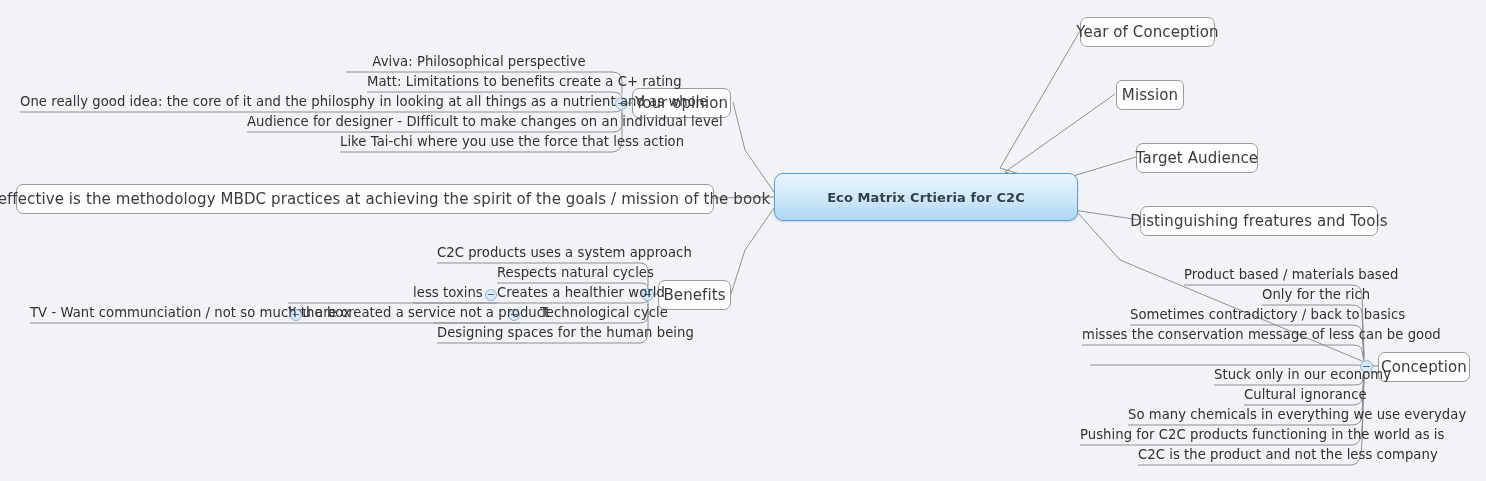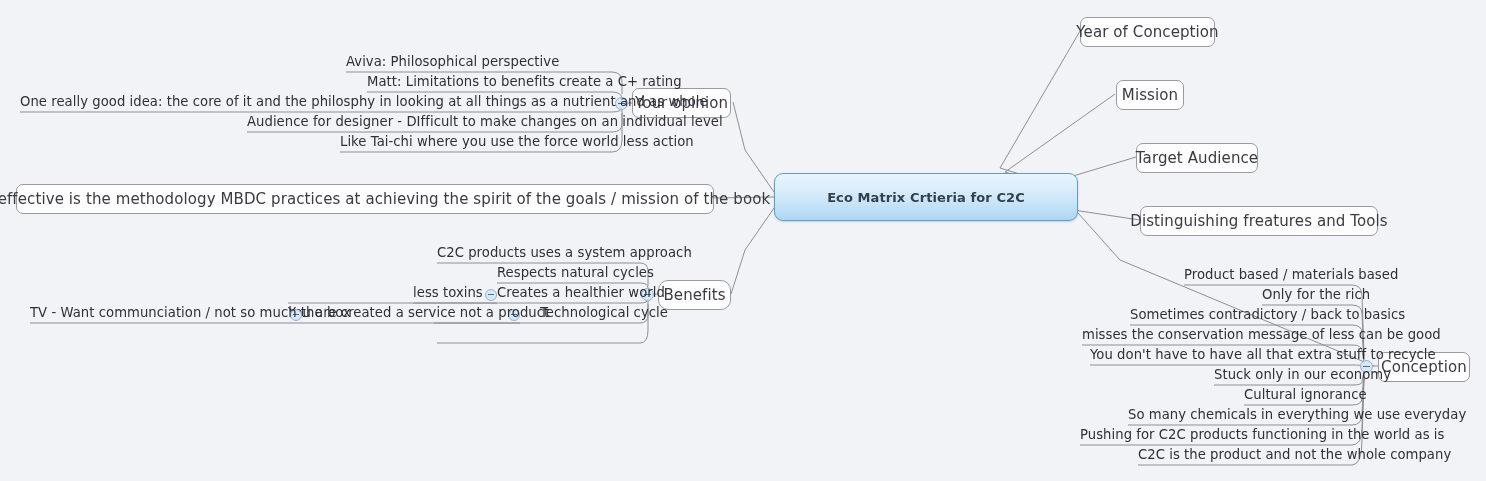--- a/index.html
+++ b/index.html
@@ -43,21 +43,21 @@
 
   
   .leaf{
     position:absolute;
     white-space:nowrap;
     color:#2f2f35;
     font-size:13.2px;
     line-height:16px;
     letter-spacing:.05px;
   }
-  .leaf.r{text-align:left;}
+  .leaf.r{text-align:center;}
 
   
   .toggle{
     position:absolute;
     width:13px;height:13px;
     border-radius:50%;
     background:#d9e8f6;
     border:1px solid #8fb4d4;
     box-sizing:border-box;
   }
@@ -127,54 +127,54 @@
 
   <div class="node big" style="left:16px;top:184px;width:698px;">How effective is the methodology MBDC practices at achieving the spirit of the goals / mission of the book</div>
 
   <div class="node big" style="left:632px;top:88px;width:99px;">Your opinion</div>
   <div class="toggle" style="left:615px;top:97px;"></div>
 
   <div class="leaf r" style="left:346px;top:54px;width:266px;">Aviva: Philosophical perspective</div>
   <div class="leaf r" style="left:367px;top:74px;width:245px;">Matt: Limitations to benefits create a C+ rating</div>
   <div class="leaf r" style="left:20px;top:94px;width:592px;">One really good idea: the core of it and the philosphy in looking at all things as a nutrient and as whole</div>
   <div class="leaf r" style="left:247px;top:114px;width:365px;">Audience for designer - DIfficult to make changes on an individual level</div>
-  <div class="leaf r" style="left:340px;top:134px;width:272px;">Like Tai-chi where you use the force world less action</div>
+  <div class="leaf r" style="left:340px;top:134px;width:272px;">Like Tai-chi where you use the force that less action</div>
 
   <div class="node big" style="left:1080px;top:17px;width:135px;">Year of Conception</div>
 
-  <div class="node big" style="left:1116px;top:80px;width:68px;">Mission</div>
+  <div class="node big" style="left:1116px;top:80px;width:68px;border-radius:6px;">Mission</div>
 
   <div class="node big" style="left:1136px;top:143px;width:122px;">Target Audience</div>
 
   <div class="node big" style="left:1140px;top:206px;width:238px;">Distinguishing freatures and Tools</div>
 
-  <div class="node big" style="left:658px;top:280px;width:73px;border-radius:10px;">Benefits</div>
+  <div class="node big" style="left:658px;top:280px;width:73px;">Benefits</div>
   <div class="toggle" style="left:641px;top:288px;"></div>
 
   <div class="leaf r" style="left:437px;top:245px;width:203px;">C2C products uses a system approach</div>
   <div class="leaf r" style="left:497px;top:265px;width:143px;">Respects natural cycles</div>
   <div class="leaf r" style="left:497px;top:285px;width:143px;">Creates a healthier world</div>
   <div class="leaf r" style="left:540px;top:305px;width:120px;">Technological cycle</div>
+  <div class="leaf r" style="left:437px;top:325px;width:203px;">Designing spaces for the human being</div>
 
   <div class="toggle sm" style="left:485px;top:289px;"></div>
   <div class="leaf r" style="left:413px;top:285px;width:64px;">less toxins</div>
 
   <div class="toggle sm" style="left:508px;top:309px;"></div>
   <div class="leaf r" style="left:288px;top:305px;width:212px;">You are created a service not a product</div>
 
   <div class="toggle sm" style="left:290px;top:309px;"></div>
   <div class="leaf r" style="left:30px;top:305px;width:252px;">TV - Want communciation / not so much the box</div>
 
   <div class="node big" style="left:1378px;top:352px;width:92px;">Conception</div>
   <div class="toggle" style="left:1360px;top:360px;"></div>
 
   <div class="leaf r" style="left:1184px;top:267px;width:168px;">Product based / materials based</div>
   <div class="leaf r" style="left:1262px;top:287px;width:90px;">Only for the rich</div>
   <div class="leaf r" style="left:1130px;top:307px;width:222px;">Sometimes contradictory / back to basics</div>
   <div class="leaf r" style="left:1082px;top:327px;width:270px;">misses the conservation message of less can be good</div>
-  <div class="leaf r" style="left:1090px;top:347px;width:262px;">You don't have to have all that extra stuff to recycle</div>
   <div class="leaf r" style="left:1214px;top:367px;width:138px;">Stuck only in our economy</div>
   <div class="leaf r" style="left:1244px;top:387px;width:108px;">Cultural ignorance</div>
   <div class="leaf r" style="left:1128px;top:407px;width:224px;">So many chemicals in everything we use everyday</div>
   <div class="leaf r" style="left:1080px;top:427px;width:272px;">Pushing for C2C products functioning in the world as is</div>
-  <div class="leaf r" style="left:1138px;top:447px;width:214px;">C2C is the product and not the whole company</div>
+  <div class="leaf r" style="left:1138px;top:447px;width:214px;">C2C is the product and not the less company</div>
 
 </div>
 
 </body></html>

